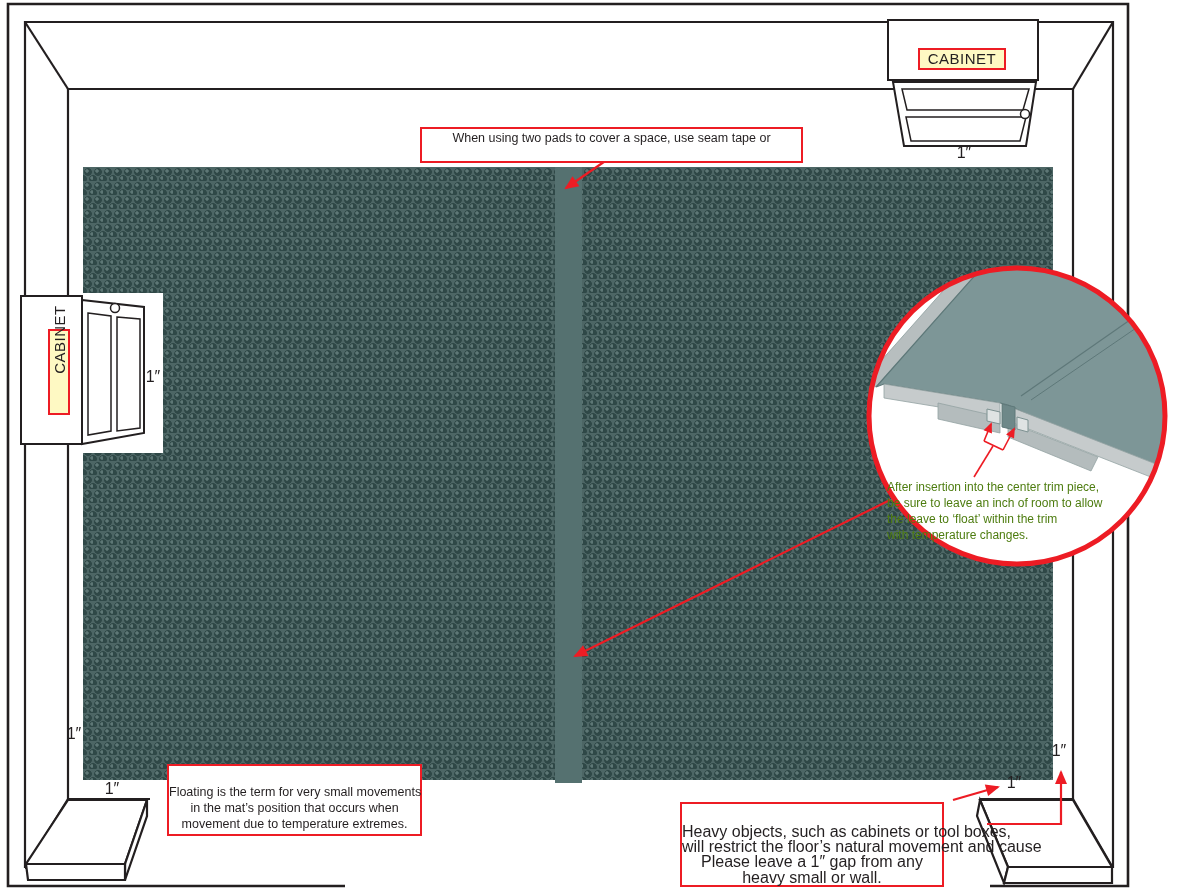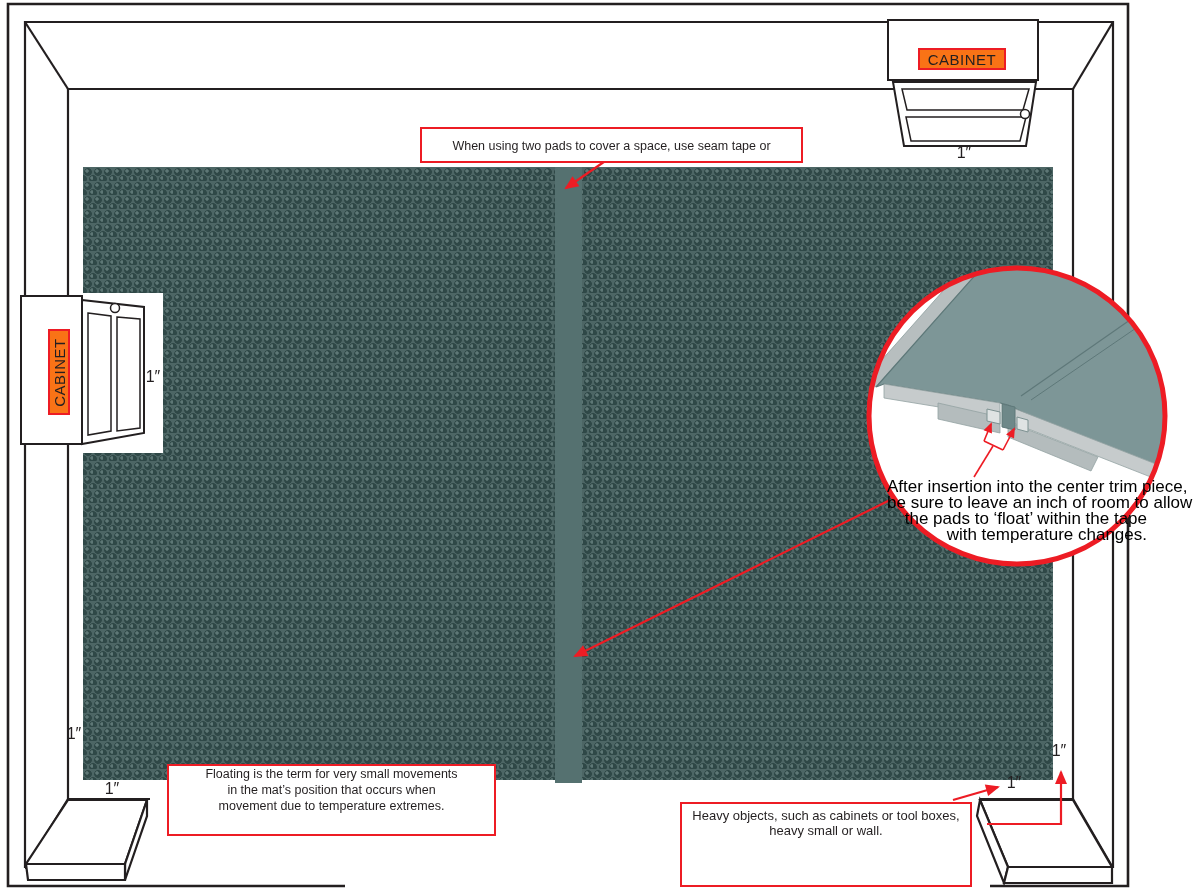--- a/index.html
+++ b/index.html
@@ -13,29 +13,29 @@
       radial-gradient(circle at 9px 11px, #5e7776 1.4px, rgba(0,0,0,0) 2px),
       radial-gradient(circle at 5px 5px, #2f4847 3.5px, rgba(0,0,0,0) 4.3px),
       radial-gradient(circle at 0px 12px, #2f4847 3.5px, rgba(0,0,0,0) 4.3px),
       radial-gradient(circle at 10px 12px, #2f4847 3.5px, rgba(0,0,0,0) 4.3px);
     background-size:10px 14px;}
   svg.lines{position:absolute;left:0;top:0;}
   
   .note{position:absolute;background:#fff;border:2px solid #ed1c24;box-sizing:border-box;
         text-align:center;line-height:16px;font-size:12.5px;color:#231f20;}
   .note div{white-space:nowrap;}
-  .note-seam{left:420px;top:127px;width:383px;height:36px;padding-top:10px;line-height:15.5px;}
-  .note-floating{left:167px;top:764px;width:329px;height:72px;padding-top:0;line-height:16px;}
-  .note-heavy{left:680px;top:802px;width:292px;height:85px;padding-top:4px;line-height:15.2px;font-size:13px;}
-  .note-inset{position:absolute;left:887px;top:479px;width:260px;text-align:right;
-              font-size:17px;line-height:16px;color:#000000;}
+  .note-seam{left:420px;top:127px;width:383px;height:36px;padding-top:2px;line-height:15.5px;}
+  .note-floating{left:167px;top:764px;width:255px;height:72px;padding-top:18px;line-height:16px;}
+  .note-heavy{left:680px;top:802px;width:264px;height:85px;padding-top:20px;line-height:15.2px;font-size:16px;}
+  .note-inset{position:absolute;left:887px;top:479px;width:260px;text-align:left;
+              font-size:12px;line-height:16px;color:#4d7c0f;}
   .note-inset div{white-space:nowrap;}
   
-  .cab-label{position:absolute;border:2px solid #ed1c24;background:#f97316;box-sizing:border-box;
-             display:flex;align-items:center;justify-content:center;
+  .cab-label{position:absolute;border:2px solid #ed1c24;background:#fef9c3;box-sizing:border-box;
+             display:flex;align-items:flex-start;justify-content:center;
              font-size:15px;letter-spacing:0.5px;color:#231f20;}
   .cab-label-top{left:918px;top:48px;width:88px;height:22px;}
   .cab-label-left{left:48px;top:329px;width:22px;height:86px;}
   .cab-label-left span{transform:rotate(-90deg);white-space:nowrap;}
   
   .gap{position:absolute;transform:translate(-50%,-50%);font-size:16px;color:#231f20;white-space:nowrap;}
 </style>
 </head>
 <body>
 
@@ -141,27 +141,29 @@
   </div>
 
   <div class="note note-floating">
     <div>Floating is the term for very small movements</div>
     <div>in the mat’s position that occurs when</div>
     <div>movement due to temperature extremes.</div>
   </div>
 
   <div class="note note-heavy">
     <div>Heavy objects, such as cabinets or tool boxes,</div>
+    <div>will restrict the floor’s natural movement and cause</div>
+    <div>Please leave a 1″ gap from any</div>
     <div>heavy small or wall.</div>
   </div>
 
   <div class="note-inset">
     <div>After insertion into the center trim piece,</div>
     <div>be sure to leave an inch of room to allow</div>
-    <div>the pads to ‘float’ within the tape</div>
+    <div>the leave to ‘float’ within the trim</div>
     <div>with temperature changes.</div>
   </div>
 
   <div class="cab-label cab-label-top">
     <span>CABINET</span>
   </div>
   <div class="cab-label cab-label-left">
     <span>CABINET</span>
   </div>
 

